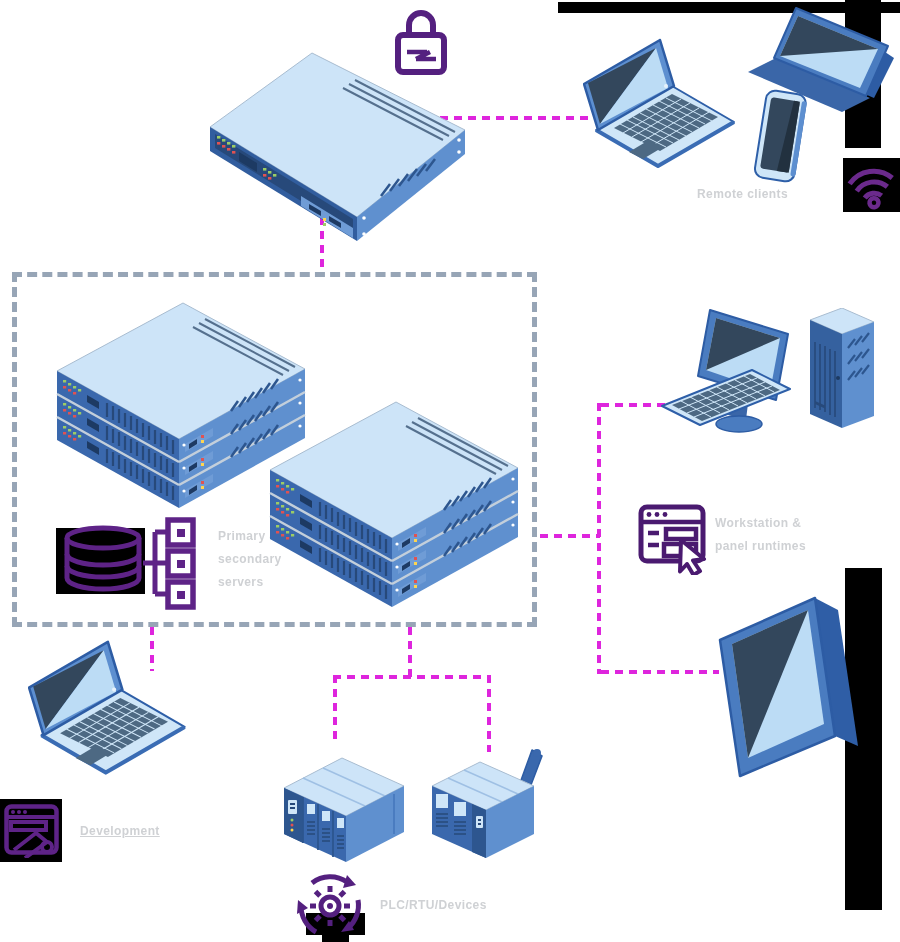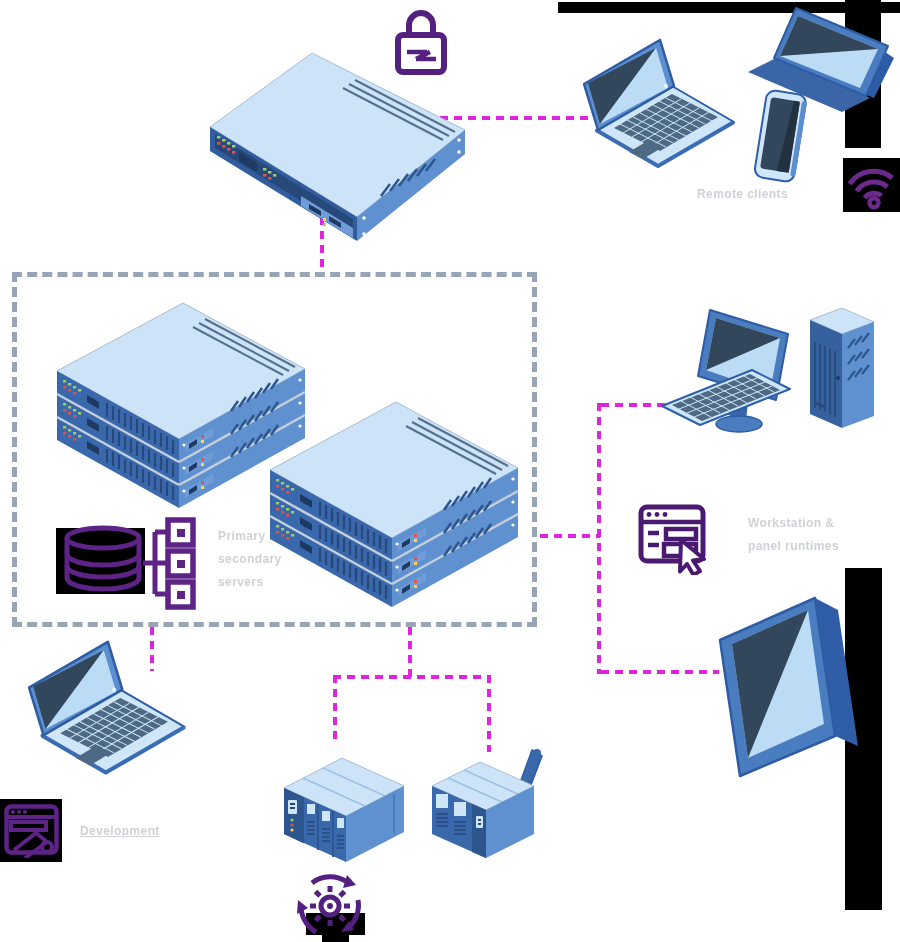--- a/index.html
+++ b/index.html
@@ -445,17 +445,18 @@
       <polygon points="58,60 45,62 53,51" fill="#54207f" stroke="none"></polygon>
       <path d="M20,62 A30,30 0 0 1 5,36" stroke-width="5"></path>
       <polygon points="2,30 12,38 1,44" fill="#54207f" stroke="none"></polygon>
     </svg>
   </div>
 
   <div class="lbl" style="left:697px;top:183px;">Remote clients</div>
   <div class="lbl" style="left:218px;top:525px;">Primary &amp;
 secondary
 servers</div>
-  <div class="lbl" style="left:715px;top:512px;margin-left:33px;">Workstation &amp;
+  <div class="lbl" style="left:715px;top:512px;">Workstation &amp;
 panel runtimes</div>
   <div class="lbl" style="left:80px;top:820px;text-decoration:underline;">Development</div>
+  <div class="lbl" style="left:380px;top:894px;">PLC/RTU/Devices</div>
 
 </div>
 
 </body></html>

